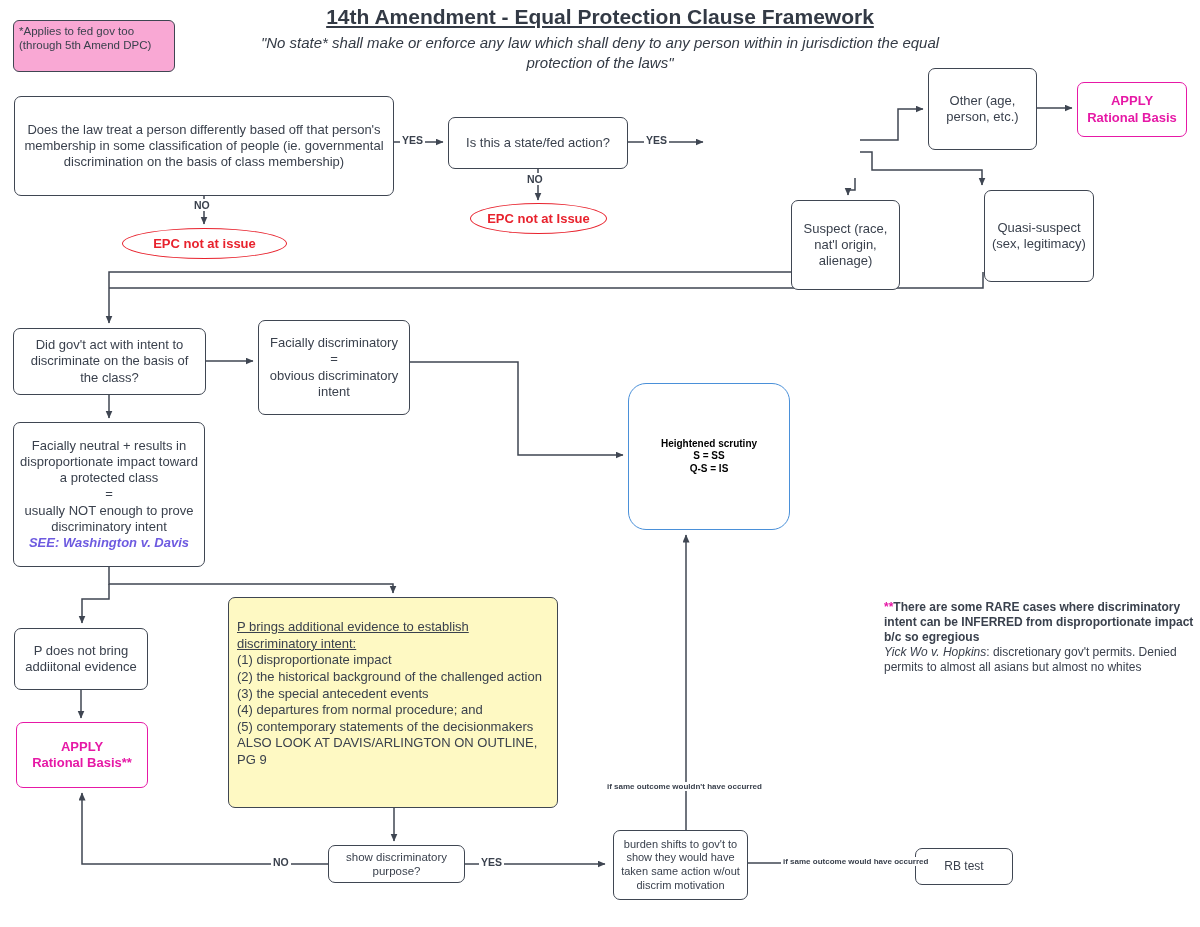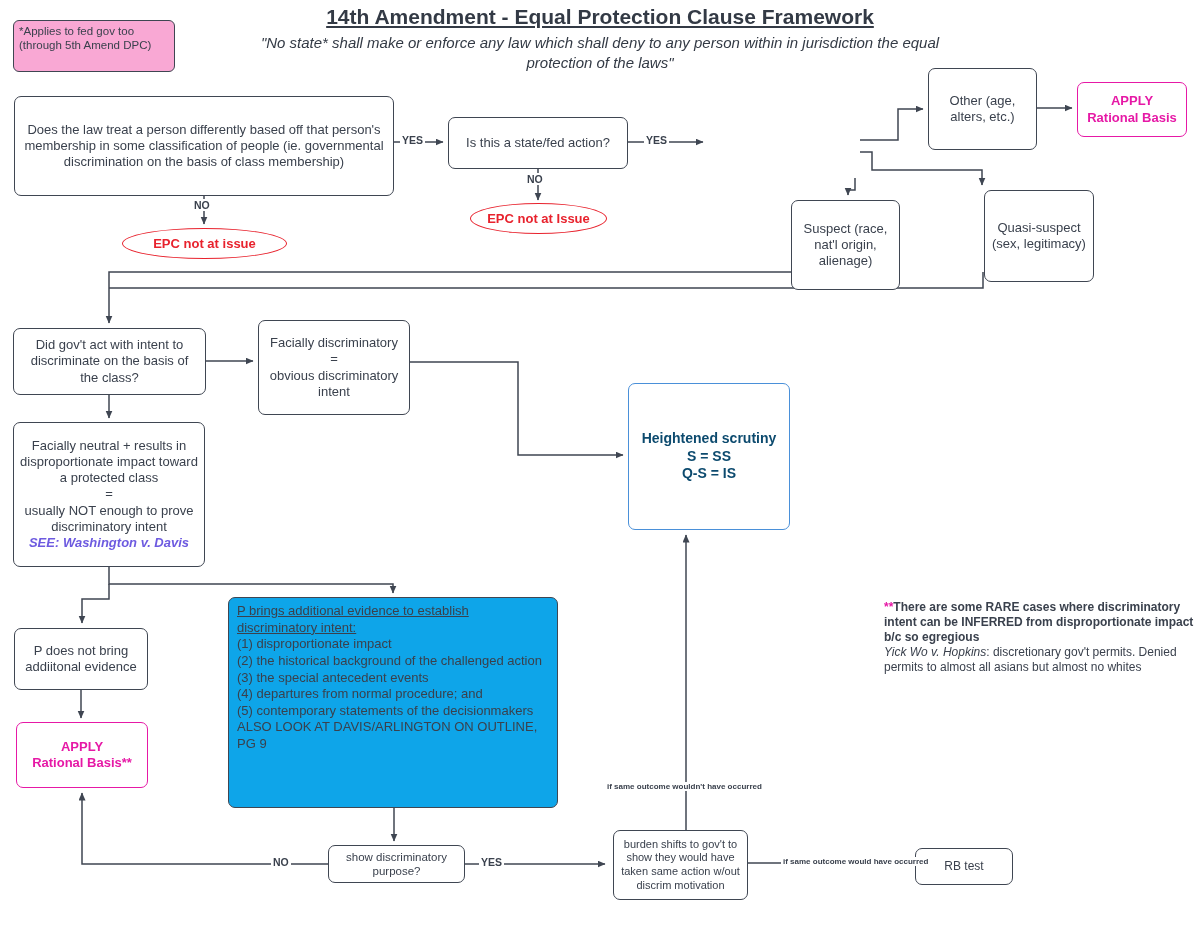--- a/index.html
+++ b/index.html
@@ -8,31 +8,31 @@
   svg.wires{position:absolute;left:0;top:0;z-index:0;}
   .node{position:absolute;z-index:1;box-sizing:border-box;background:#fff;
         border:1.5px solid #3f4652;border-radius:7px;
         display:flex;align-items:center;justify-content:center;
         text-align:center;font-size:13px;line-height:1.25;padding:4px 6px;}
   .node-text{white-space:pre-line;}
   .ellipse{position:absolute;z-index:1;box-sizing:border-box;background:#fff;
         border:1.5px solid #e8222d;border-radius:50%;color:#e8222d;font-weight:600;
         display:flex;align-items:center;justify-content:center;font-size:13px;}
   .magenta{border-color:#e619a6;color:#e619a6;font-weight:700;}
-  .blue{border-color:#4a90d9;color:#0c4a6e;font-weight:700;font-size:14px;}
+  .blue{border-color:#4a90d9;color:#000000;font-weight:700;font-size:10px;border-radius:18px;}
   .title{position:absolute;left:160px;top:5px;width:880px;z-index:1;text-align:center;
         font-size:21px;font-weight:700;text-decoration:underline;color:#333a45;}
   .subtitle{position:absolute;left:110px;top:33px;width:980px;z-index:1;text-align:center;
         font-style:italic;font-size:15px;line-height:1.35;white-space:pre-line;color:#333a45;}
   .corner-note{position:absolute;left:13px;top:20px;width:162px;height:52px;z-index:1;
         box-sizing:border-box;border:1.5px solid #3f4652;border-radius:6px;background:#f9a8d4;
         font-size:11.5px;line-height:1.22;padding:3px 5px;text-align:left;}
-  .bigbox{position:absolute;z-index:1;box-sizing:border-box;background:#0ea5e9;
+  .bigbox{position:absolute;z-index:1;box-sizing:border-box;background:#fef9c3;
         border:1.5px solid #3f4652;border-radius:7px;text-align:left;
-        font-size:13px;line-height:1.28;padding:5px 8px;}
+        font-size:13px;line-height:1.28;padding:21px 8px;}
   .u{text-decoration:underline;}
   .blockline{display:block;white-space:pre-line;}
   .cite{color:#6d5ae0;font-style:italic;font-weight:600;display:block;}
   .side-note{position:absolute;left:884px;top:600px;width:312px;z-index:1;
         font-size:12px;line-height:1.24;text-align:left;color:#3a414d;}
   .sn-bold{font-weight:700;}
   .stars{color:#e619a6;font-weight:700;}
   .edge-label{position:absolute;z-index:2;background:#fff;padding:0 2px;
         font-size:10.5px;font-weight:700;color:#3a414d;}
   .tiny{font-size:8px;font-weight:700;z-index:2;}
@@ -91,21 +91,21 @@
   <div class="ellipse" style="left:122px;top:228px;width:165px;height:31px">
     <span class="node-text">EPC not at issue</span>
   </div>
 
   <div class="ellipse" style="left:470px;top:203px;width:137px;height:31px">
     <span class="node-text">EPC not at Issue</span>
   </div>
 
 
   <div class="node" style="left:928px;top:68px;width:109px;height:82px">
-    <span class="node-text">Other (age, alters, etc.)</span>
+    <span class="node-text">Other (age, person, etc.)</span>
   </div>
 
   <div class="node magenta" style="left:1077px;top:82px;width:110px;height:55px">
     <span class="node-text">APPLY
 Rational Basis</span>
   </div>
 
   <div class="node" style="left:791px;top:200px;width:109px;height:90px">
     <span class="node-text">Suspect (race, nat'l origin, alienage)</span>
   </div>

